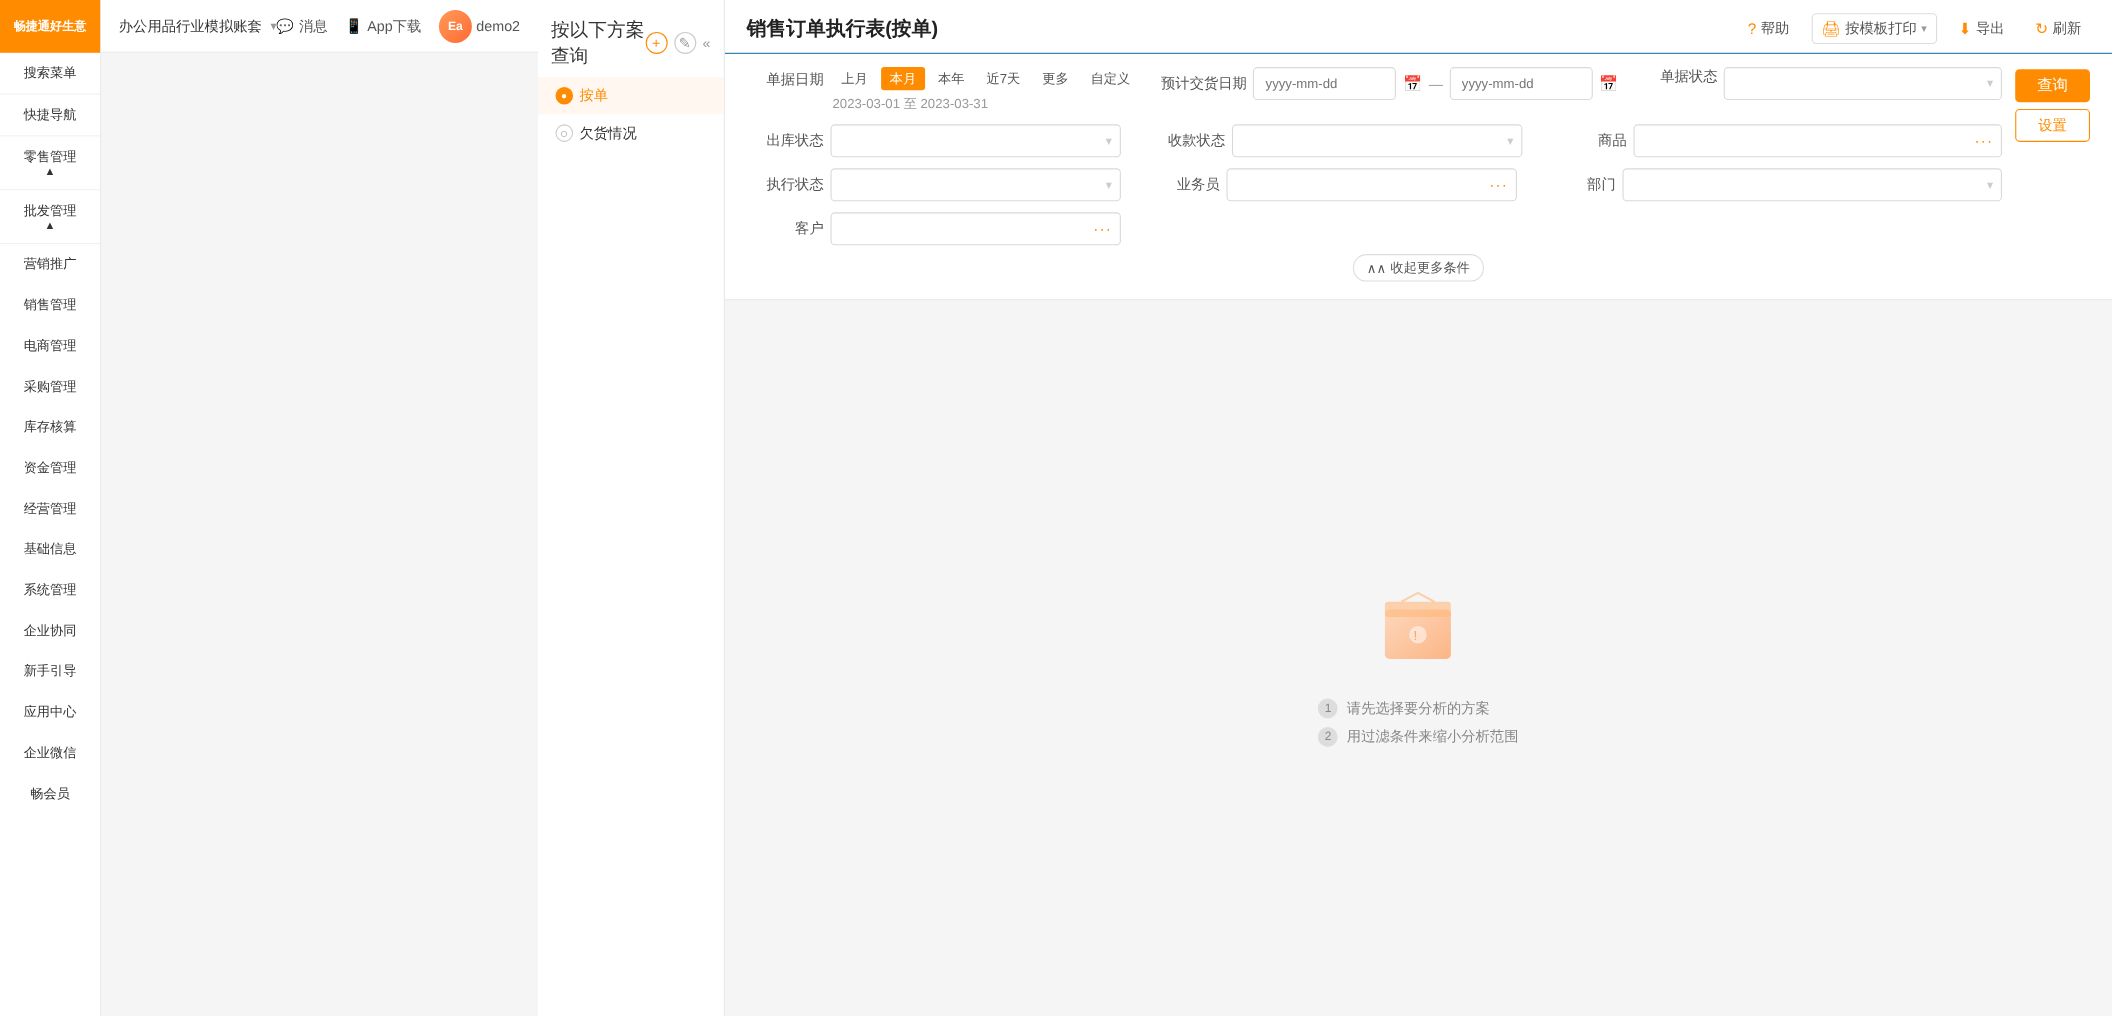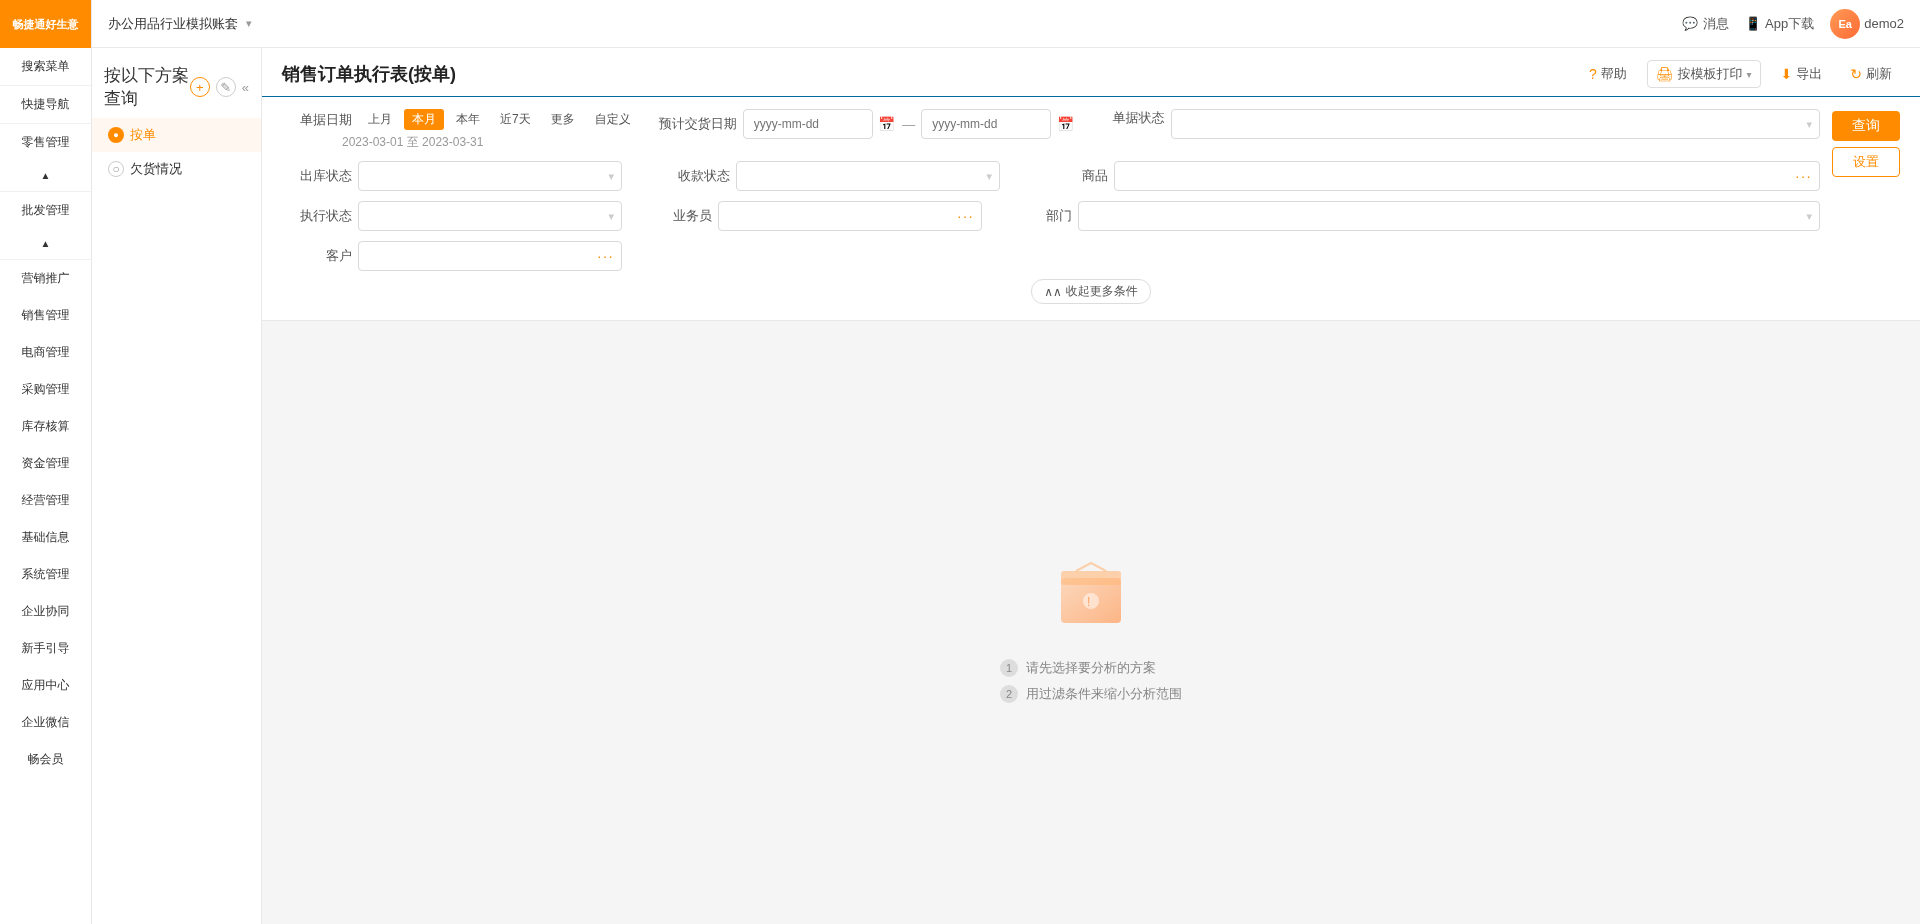--- a/index.html
+++ b/index.html
@@ -49,32 +49,31 @@
       font-size: 12px;
       color: #333;
       cursor: pointer;
       display: flex;
       flex-direction: column;
       align-items: center;
       gap: 2px;
     }
     .sidebar-item.has-arrow {
       justify-content: center;
-      gap: 19px;
+      gap: 0;
     }
     .sidebar-item .arrow { font-size: 10px; }
     .sidebar-section {
       border-bottom: 1px solid #f0f0f0;
     }
 
     
     .main-content {
       flex: 1;
       display: flex;
-      flex-direction: column;
       overflow: hidden;
     }
 
     
     .top-header {
       height: 48px;
       background: #fff;
       border-bottom: 1px solid #e8e8e8;
       display: flex;
       align-items: center;
@@ -622,21 +621,21 @@
                   <span class="filter-label">单据日期</span>
                   <div class="date-tabs">
                     <span class="date-tab">上月</span>
                     <span class="date-tab active">本月</span>
                     <span class="date-tab">本年</span>
                     <span class="date-tab">近7天</span>
                     <span class="date-tab">更多</span>
                     <span class="date-tab">自定义</span>
                   </div>
                 </div>
-                <div style="margin-left:60px;">
+                <div style="margin-left:78px;">
                   <span class="date-range-text">2023-03-01 至 2023-03-31</span>
                 </div>
               </div>
 
               <div style="display:flex;align-items:center;gap:6px;min-width:340px;">
                 <span class="filter-label">预计交货日期</span>
                 <input type="text" class="date-input" placeholder="yyyy-mm-dd" style="">
                 <span style="color:#ff8c00;font-size:14px;cursor:pointer;">📅</span>
                 <span class="date-sep">—</span>
                 <input type="text" class="date-input" placeholder="yyyy-mm-dd" style="">
@@ -646,21 +645,21 @@
               <div style="display:flex;gap:6px;flex:1;">
                 <span class="filter-label">单据状态</span>
                 <div class="status-select-wrapper" style="flex:1;">
                   <select>
                     <option value=""></option>
                   </select>
                 </div>
               </div>
             </div>
 
-            <div style="display:flex;align-items:center;gap:38px;margin-bottom:10px;">
+            <div style="display:flex;align-items:center;gap:25px;margin-bottom:10px;">
               <div style="display:flex;align-items:center;gap:6px;min-width:340px;">
                 <span class="filter-label">出库状态</span>
                 <div style="position:relative;flex:1;">
                   <select style="width:100%;border:1px solid #d9d9d9;border-radius:4px;padding:4px 28px 4px 10px;font-size:13px;color:#999;height:30px;appearance:none;outline:none;font-family:inherit;background:#fff;">
                     <option value=""></option>
                   </select>
                   <span style="position:absolute;right:8px;top:50%;transform:translateY(-50%);color:#ccc;font-size:11px;pointer-events:none;">▾</span>
                 </div>
               </div>
               <div style="display:flex;align-items:center;gap:6px;min-width:340px;">

